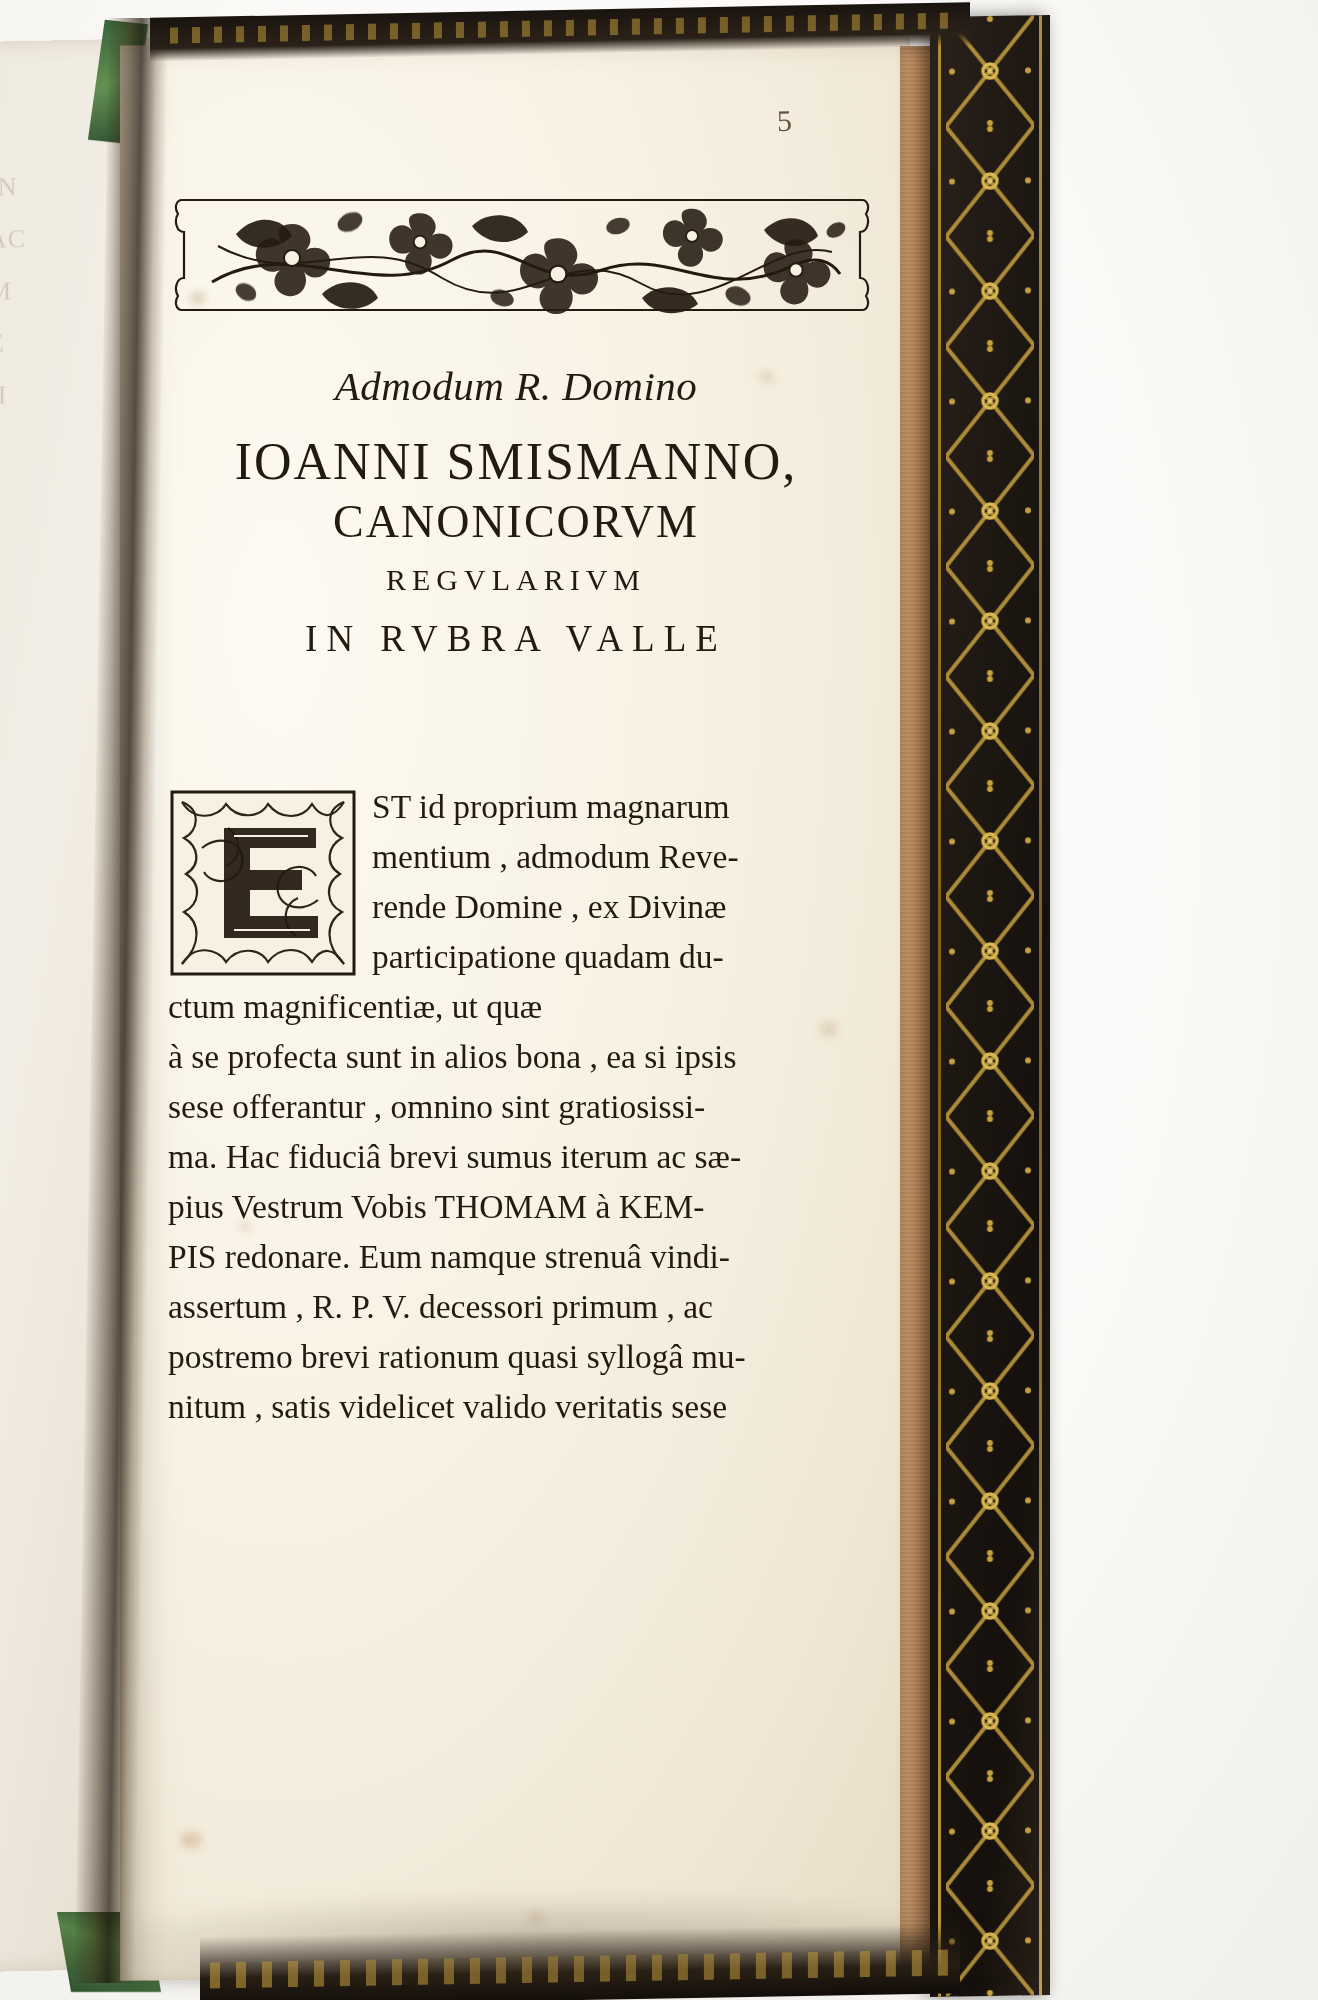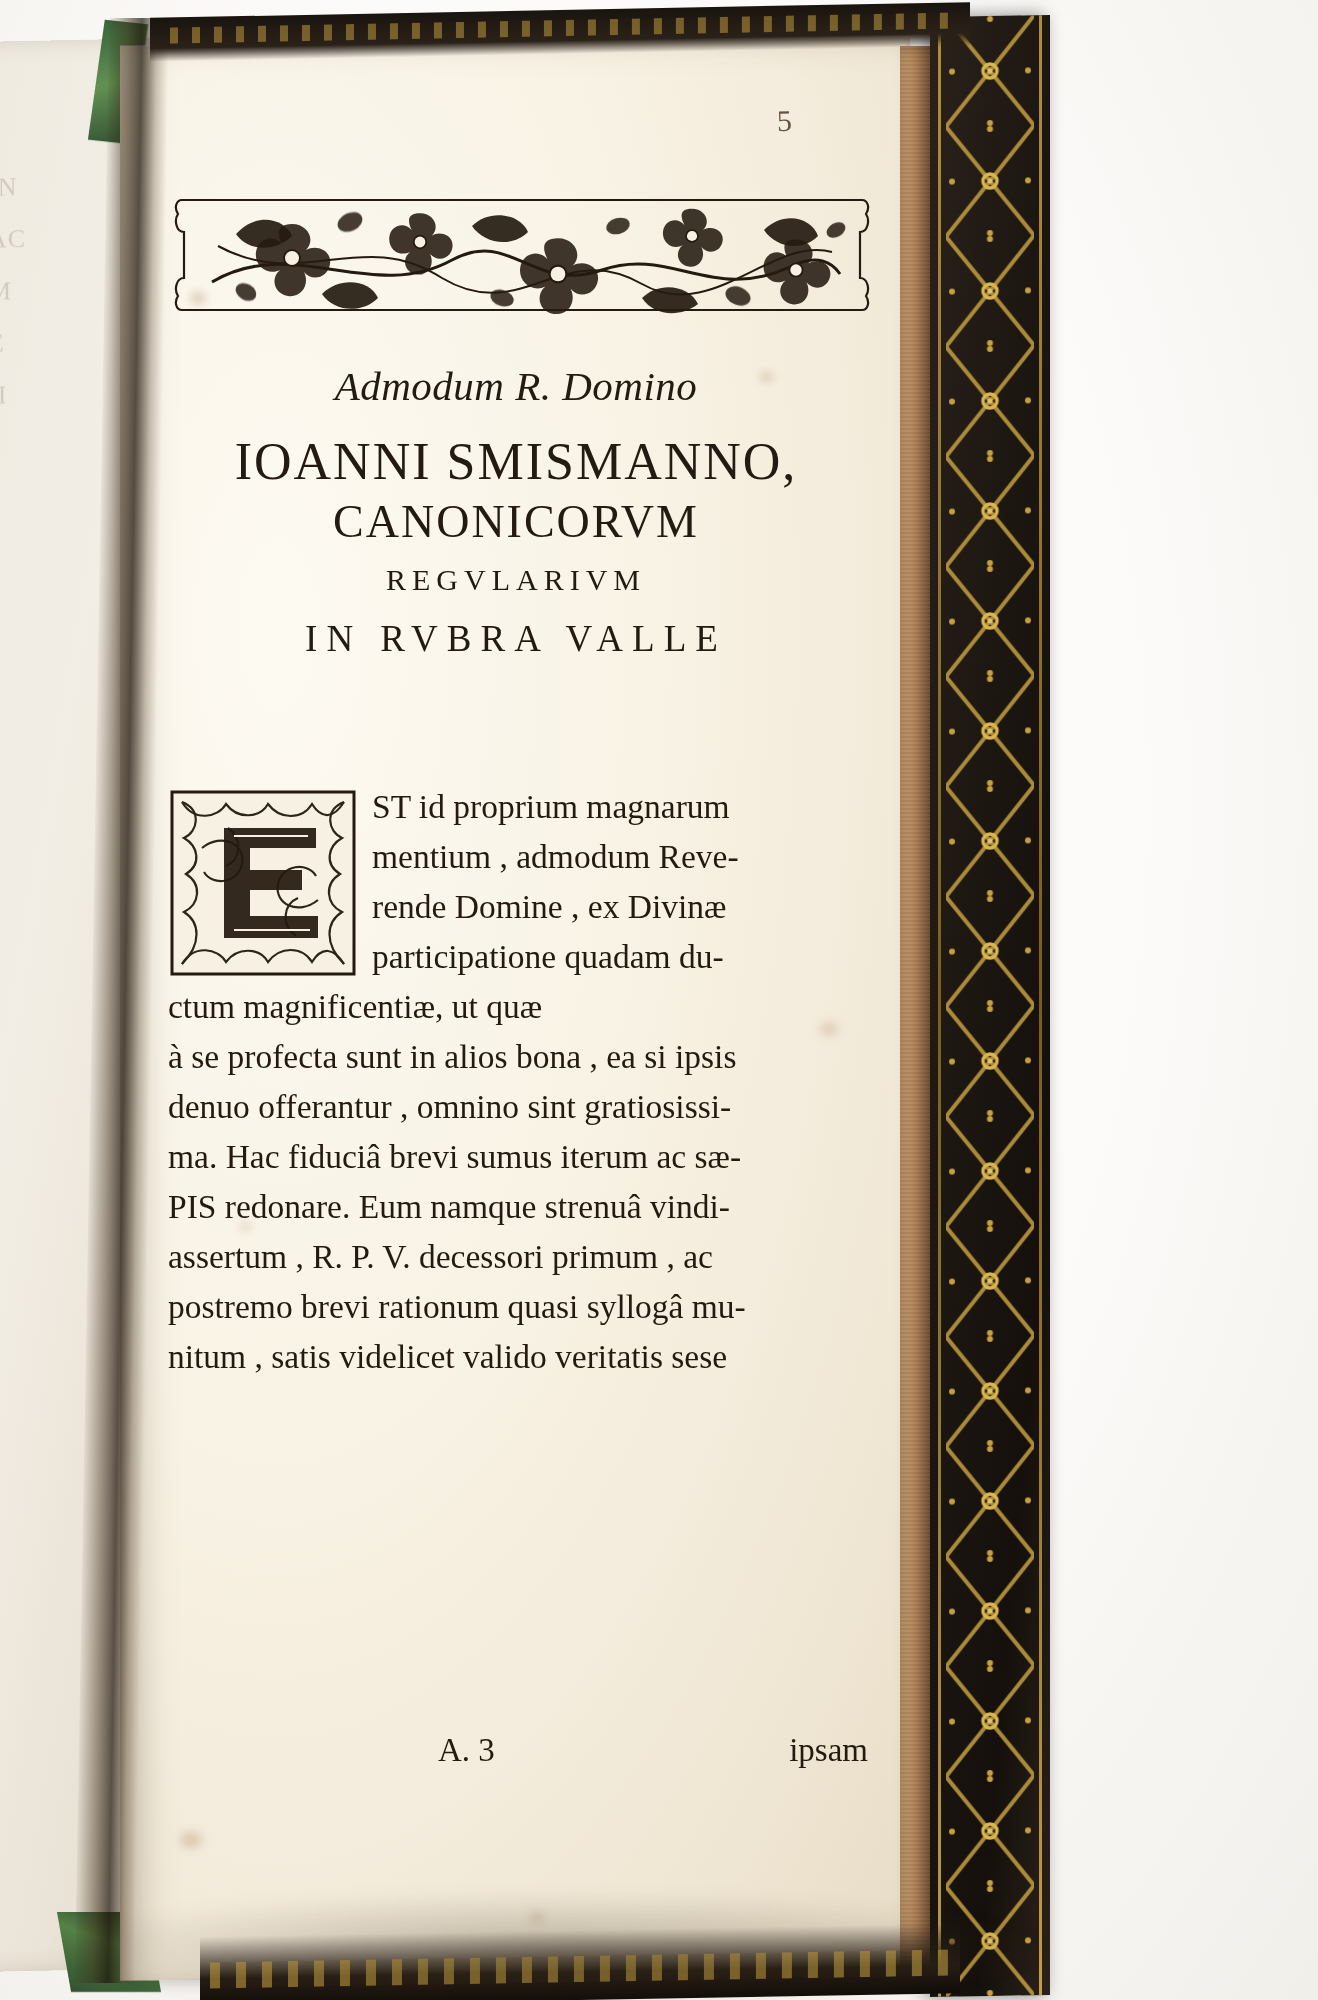--- a/index.html
+++ b/index.html
@@ -428,32 +428,29 @@
               <path d="M66,142 L142,142"></path>
             </g>
           </svg>
         </span>
         <span class="ln">ST id proprium magnarum</span>
         <span class="ln">mentium , admodum Reve-</span>
         <span class="ln">rende Domine ,  ex Divinæ</span>
         <span class="ln">participatione  quadam  du-</span>
         <span class="ln">ctum magnificentiæ, ut quæ</span>
         <span class="ln">à se profecta sunt in alios bona , ea si ipsis</span>
-        <span class="ln">denuo offerantur , omnino sint gratiosissi-</span>
+        <span class="ln">sese offerantur , omnino sint gratiosissi-</span>
         <span class="ln">ma.  Hac fiduciâ brevi sumus iterum ac sæ-</span>
+        <span class="ln">pius Vestrum Vobis THOMAM à KEM-</span>
         <span class="ln">PIS redonare. Eum namque strenuâ vindi-</span>
         <span class="ln">assertum ,  R. P. V. decessori primum , ac</span>
         <span class="ln">postremo brevi rationum quasi syllogâ mu-</span>
         <span class="ln">nitum ,  satis videlicet valido veritatis sese</span>
       </div>
 
-      <div class="signature">
-        <span class="sig">A. 3</span>
-        <span>ipsam</span>
-      </div>
 
     </div>
   </div>
 
   <div class="gutter"></div>
 
   <div class="foreedge"></div>
 
   <div class="cover">
     <div class="cover-inner-line" style="left:8px;"></div>

